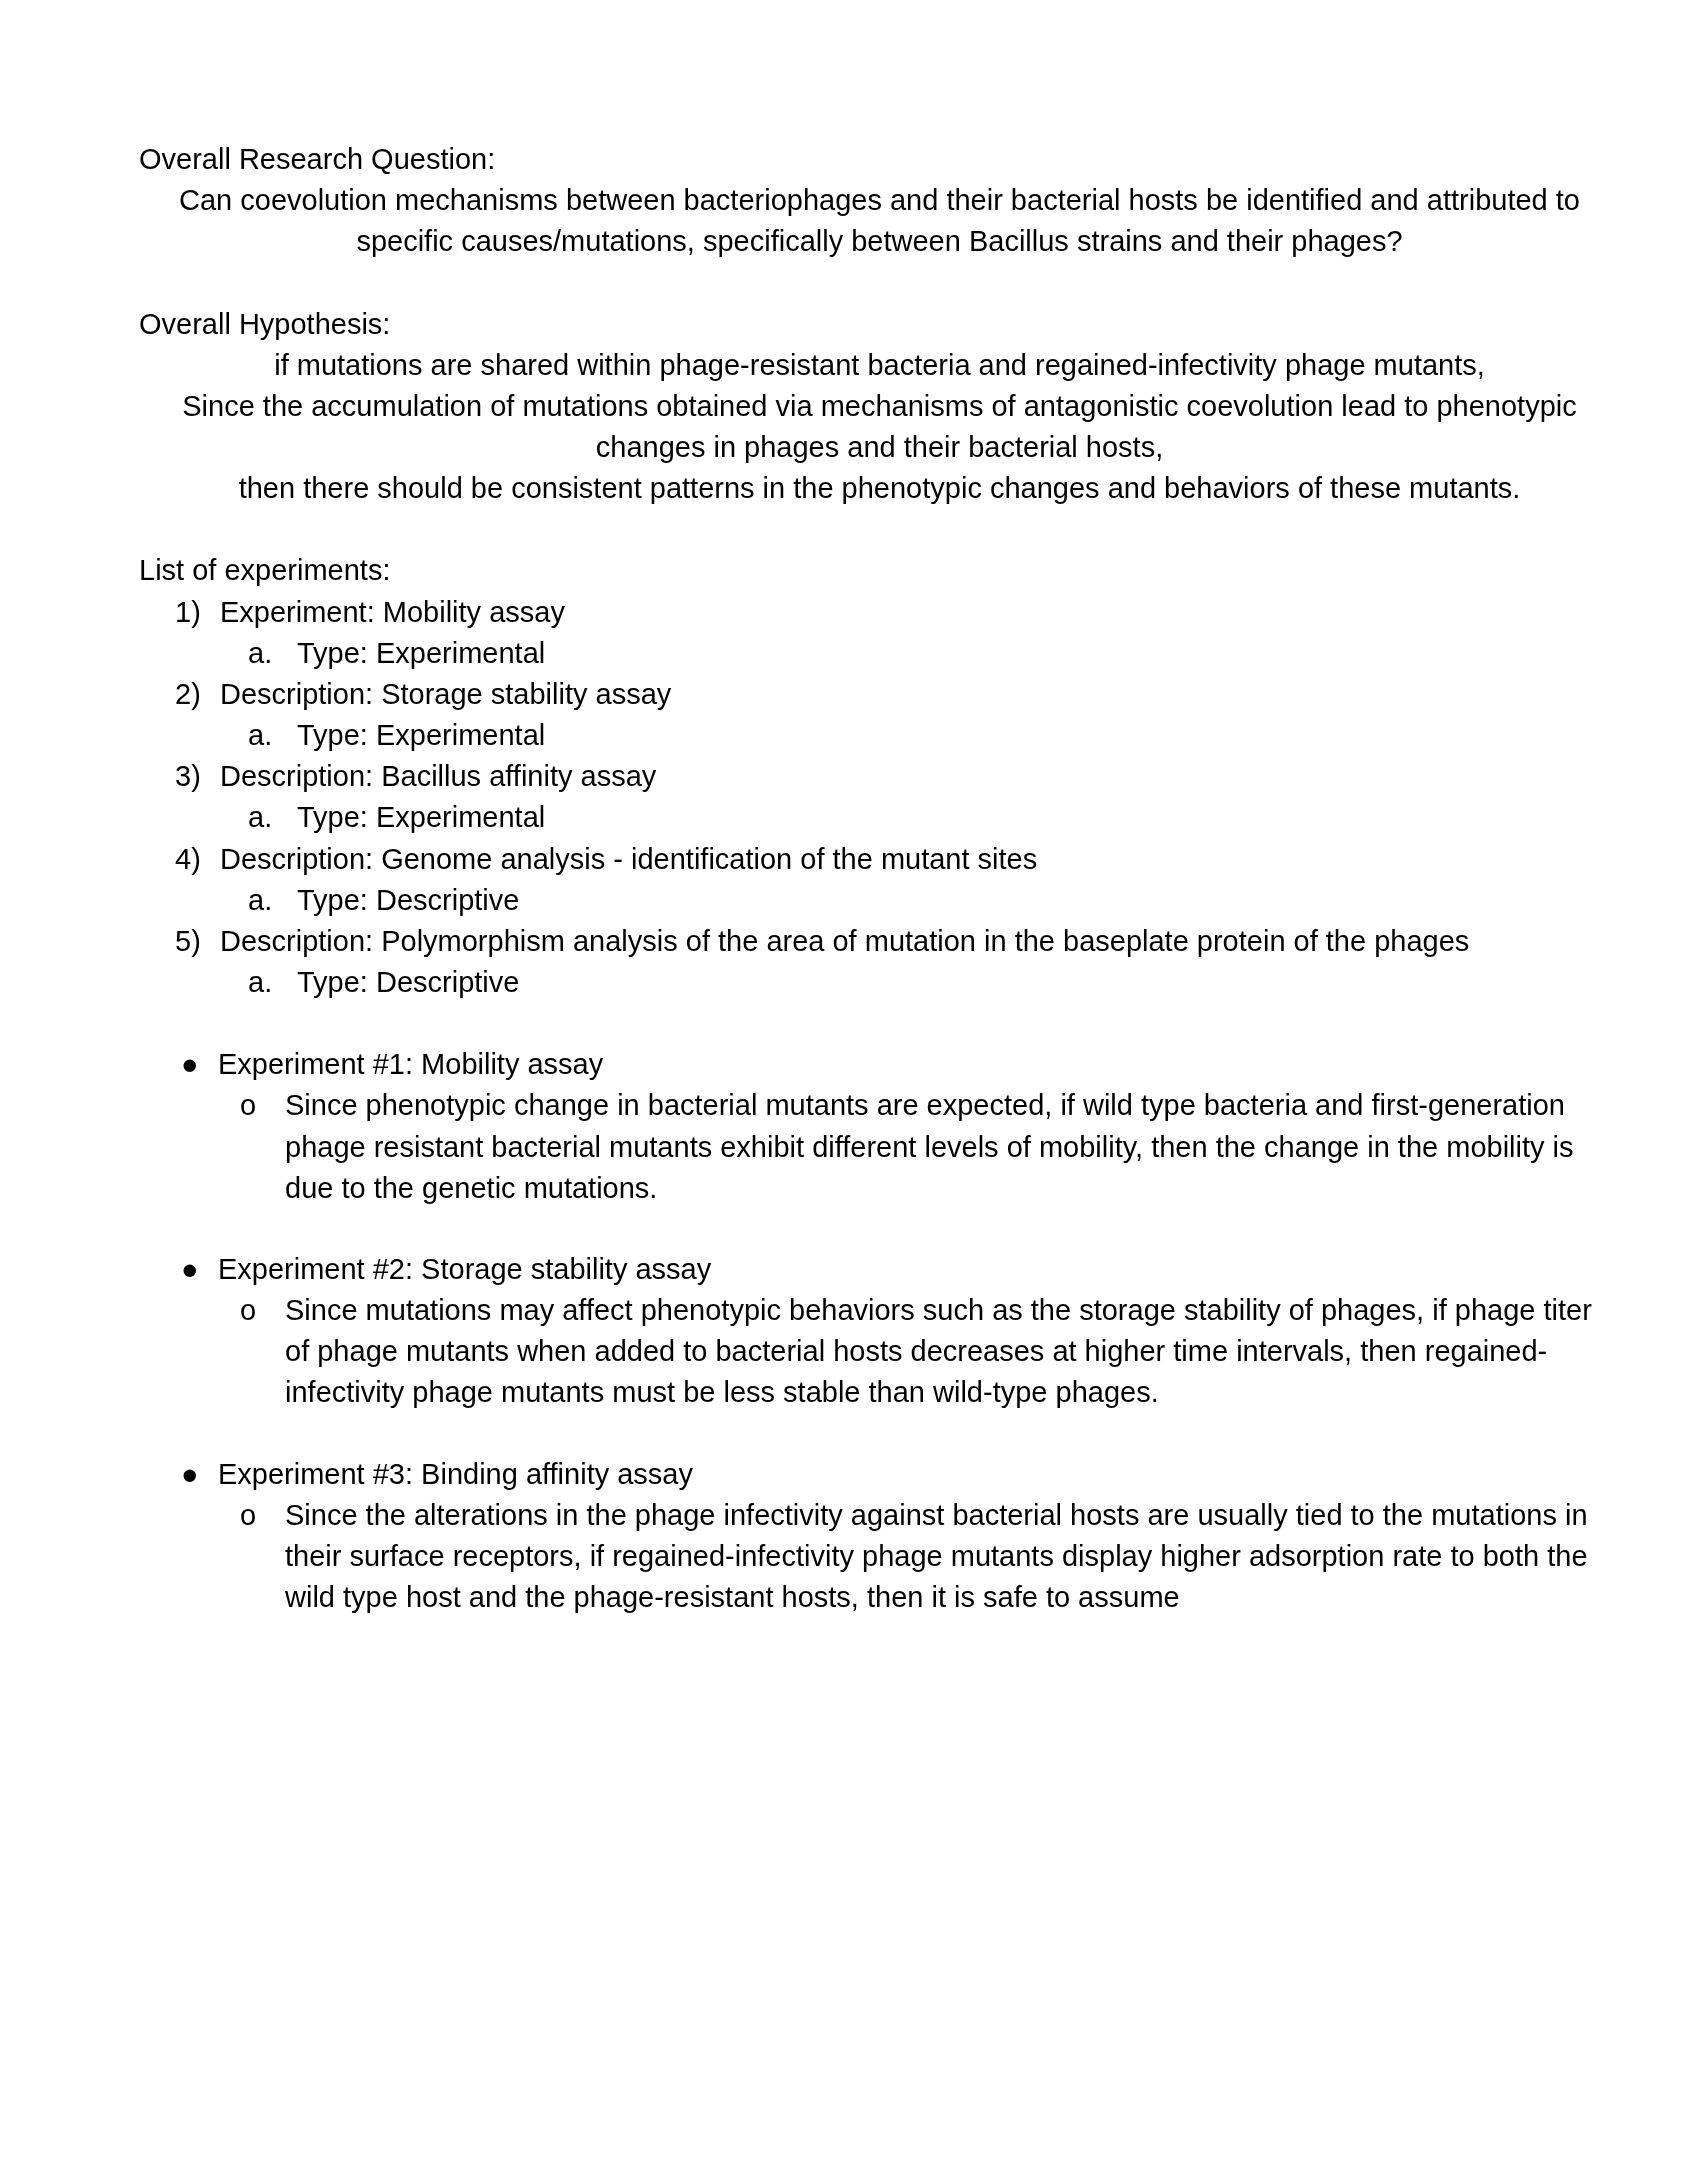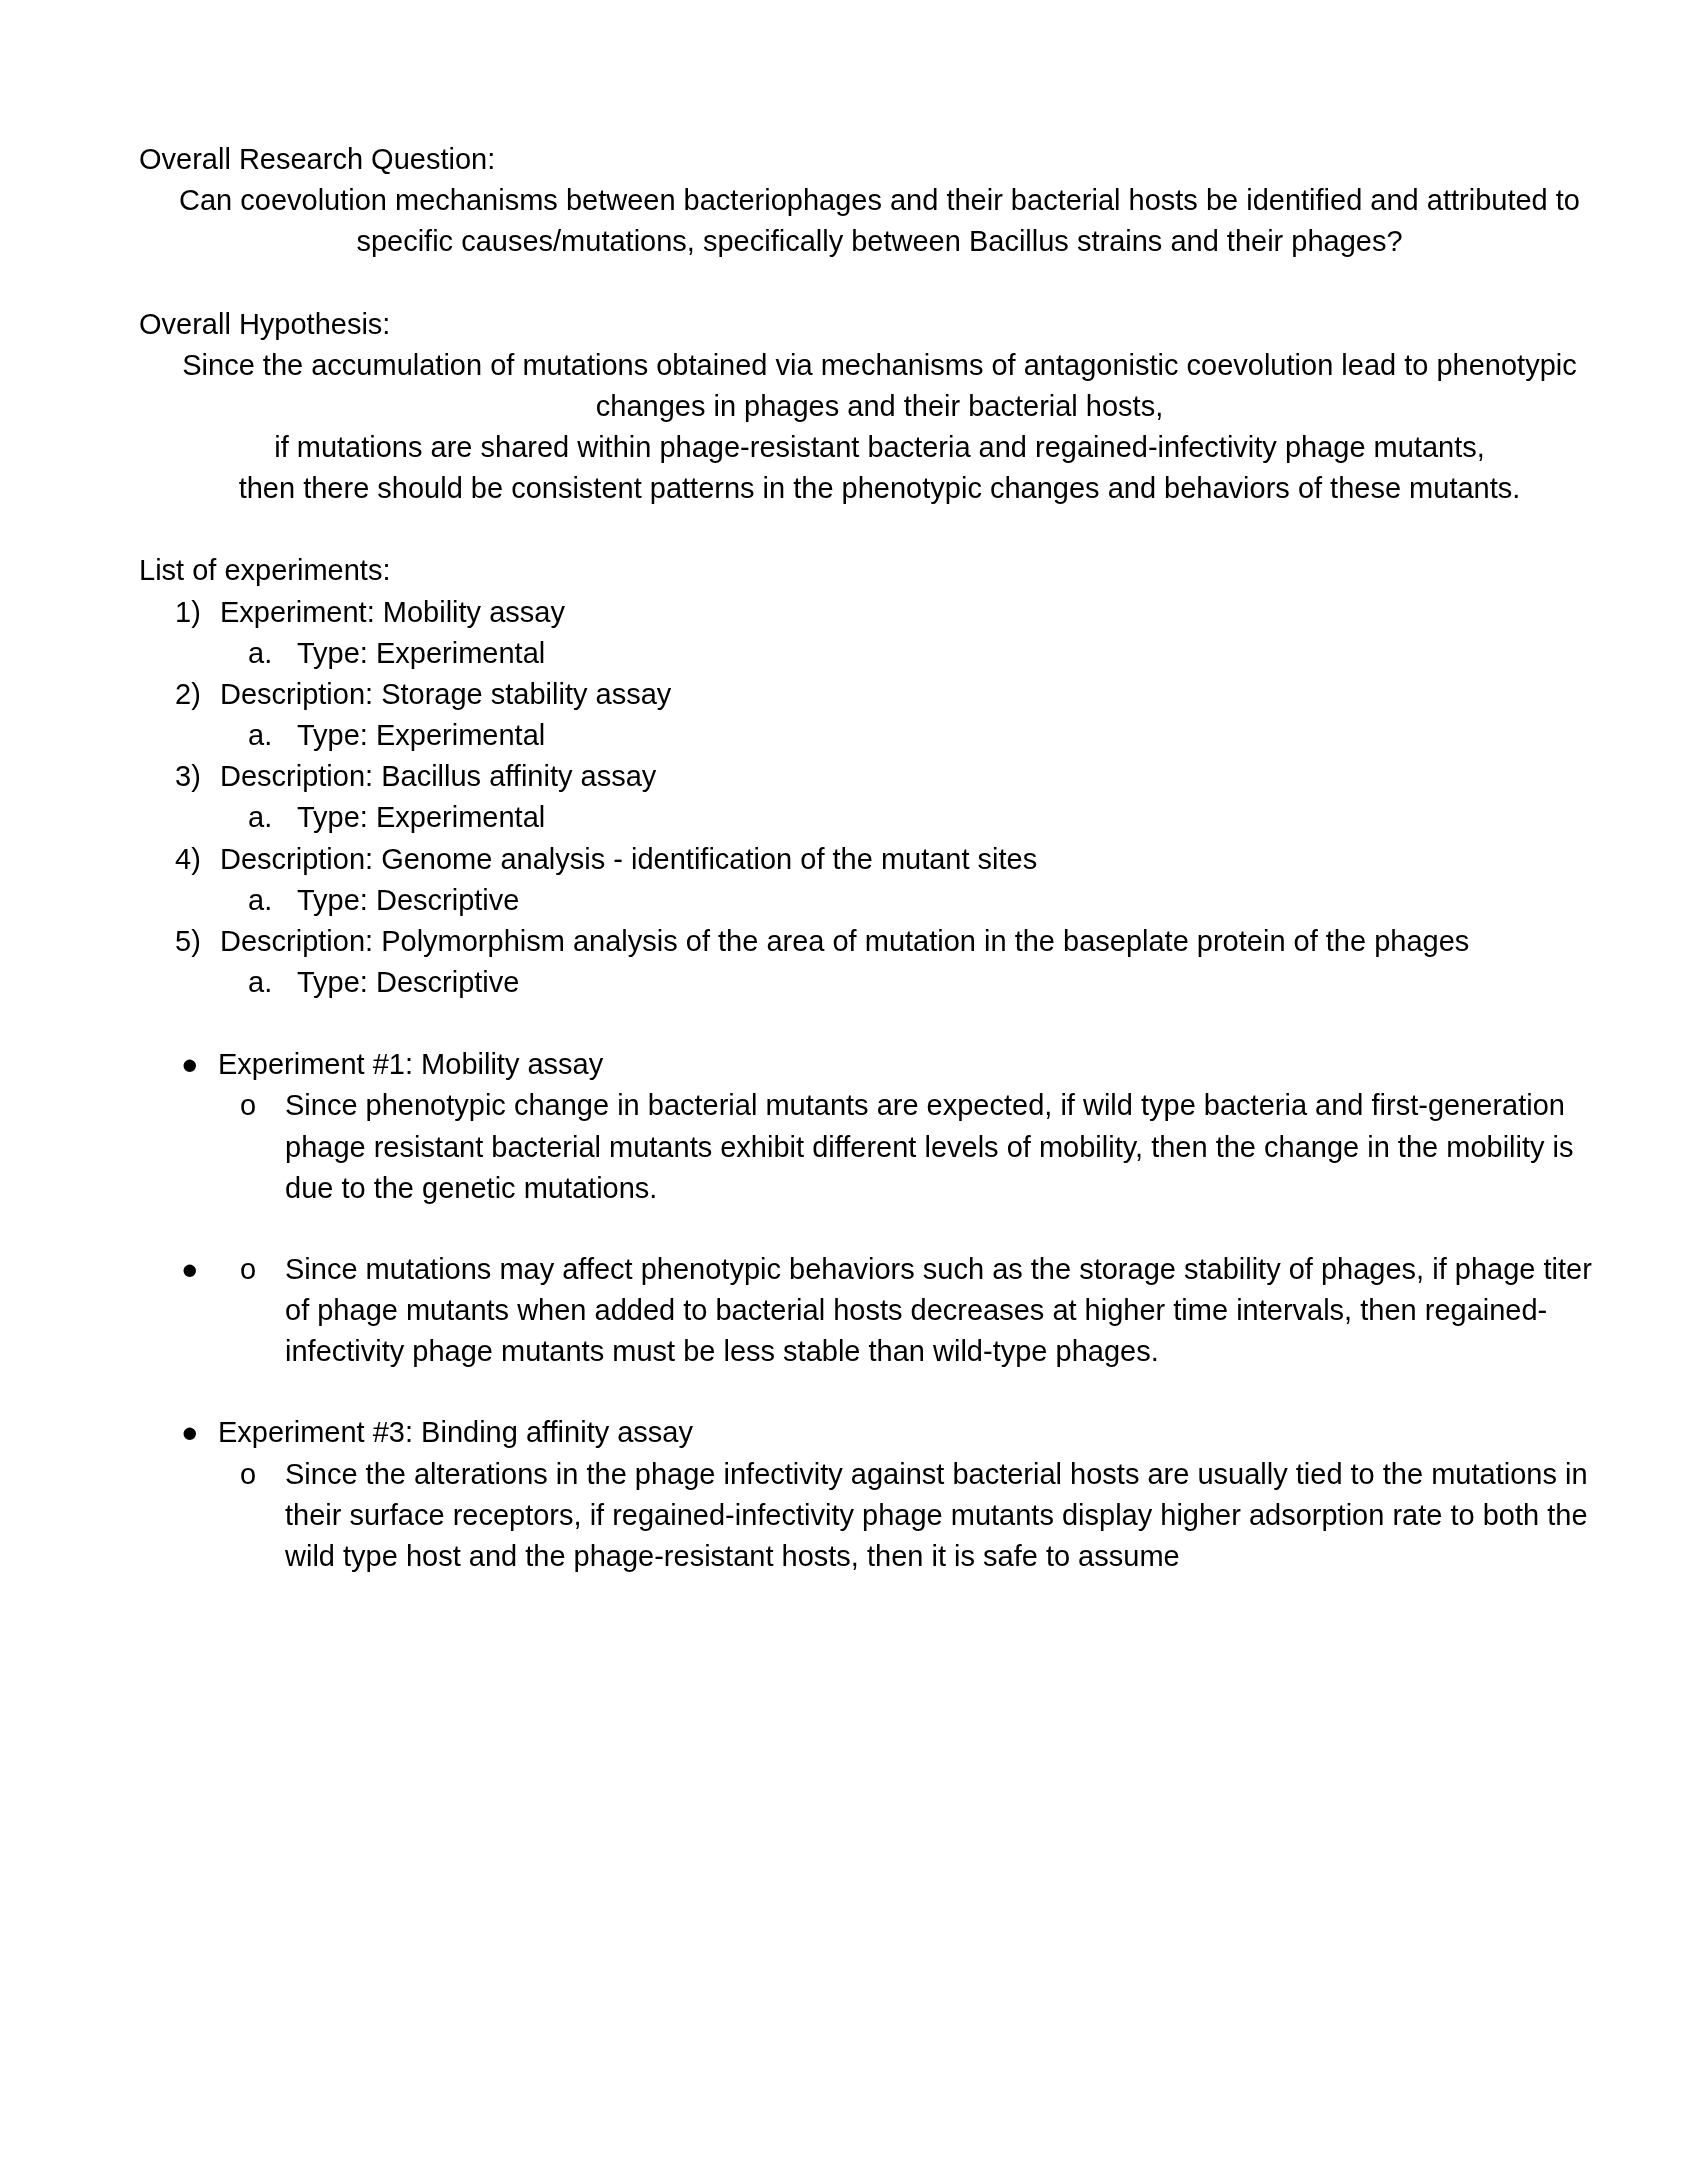--- a/index.html
+++ b/index.html
@@ -118,22 +118,22 @@
 
 <div class="page">
   <div class="doc-body">
 
     <p class="section-label">Overall Research Question:</p>
     <p class="para">Can coevolution mechanisms between bacteriophages and their bacterial hosts be identified and attributed to specific causes/mutations, specifically between Bacillus strains and their phages?</p>
 
     <div class="blank-line"></div>
 
     <p class="section-label">Overall Hypothesis:</p>
+    <p class="para">if mutations are shared within phage-resistant bacteria and regained-infectivity phage mutants,</p>
     <p class="para">Since the accumulation of mutations obtained via mechanisms of antagonistic coevolution lead to phenotypic changes in phages and their bacterial hosts,</p>
-    <p class="para">if mutations are shared within phage-resistant bacteria and regained-infectivity phage mutants,</p>
     <p class="para">then there should be consistent patterns in the phenotypic changes and behaviors of these mutants.</p>
 
     <div class="blank-line"></div>
 
     <p class="section-label">List of experiments:</p>
 
     <ol class="num-list">
       <li class="num-item">
         <span class="marker">1)</span>
         <span class="txt">Experiment: Mobility assay</span>
@@ -202,20 +202,21 @@
             <span class="sub-marker">o</span>
             <span class="txt">Since phenotypic change in bacterial mutants are expected, if wild type bacteria and first-generation phage resistant bacterial mutants exhibit different levels of mobility, then the change in the mobility is due to the genetic mutations.</span>
           </li>
         </ul>
       </li>
 
       <li class="bullet-gap"></li>
 
       <li class="bullet-item">
         <span class="bullet-dot">●</span>
+        <span class="txt">Experiment #2: Storage stability assay</span>
         <ul class="sub-list">
           <li class="sub-item">
             <span class="sub-marker">o</span>
             <span class="txt">Since mutations may affect phenotypic behaviors such as the storage stability of phages, if phage titer of phage mutants when added to bacterial hosts decreases at higher time intervals, then regained-infectivity phage mutants must be less stable than wild-type phages.</span>
           </li>
         </ul>
       </li>
 
       <li class="bullet-gap"></li>
 

